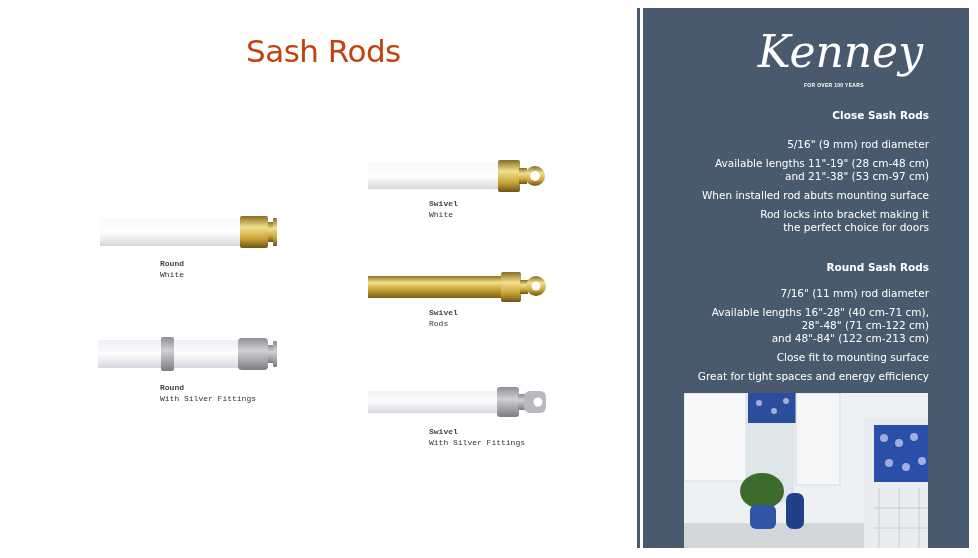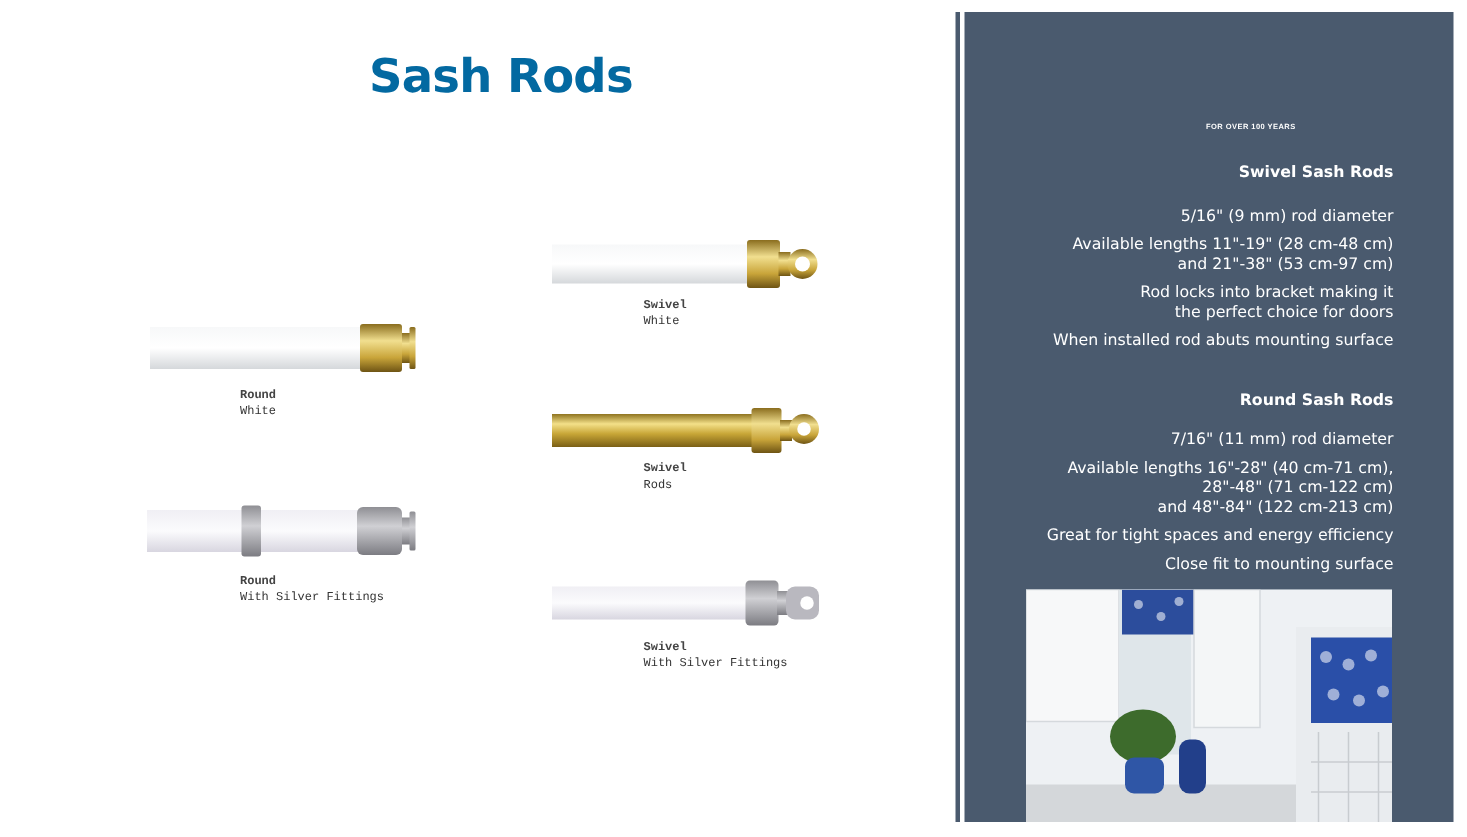--- a/index.html
+++ b/index.html
@@ -1,17 +1,17 @@
 <!DOCTYPE html>
 <html><head>
 <meta charset="utf-8">
 <style>
   html, body { margin:0; padding:0; }
   body { width:978px; height:558px; background:#ffffff; position:relative; overflow:hidden; font-family:"Liberation Sans", sans-serif; }
-  .title { position:absolute; left:246px; top:33px; font-size:31px; font-weight:bold; color:#0369a1; font-family:"DejaVu Sans", sans-serif; letter-spacing:-0.5px; }
+  .title { position:absolute; left:246px; top:33px; font-size:31px; font-weight:normal; color:#c2410c; font-family:"DejaVu Sans", sans-serif; letter-spacing:-0.5px; }
   .rod { position:absolute; }
   .caption { position:absolute; font-size:8px; line-height:11px; color:#333; font-family:Liberation Mono, monospace; }
   .caption .type { font-weight:bold; color:#444; }
   .strip { position:absolute; left:637px; top:8px; width:3px; height:540px; background:#4a5a6e; }
   .panel { position:absolute; left:643px; top:8px; width:326px; height:540px; background:#4a5a6e; }
   .logo { position:absolute; right:38px; top:12px; width:135px; height:74px; color:#fff; }
   .logo .script { font-family:"DejaVu Serif", serif; font-style:italic; font-size:44px; position:absolute; right:8px; top:6px; }
   .logo .tag { font-size:5px; letter-spacing:0.3px; position:absolute; left:8px; top:62px; font-weight:bold; }
   .section-h { position:absolute; right:40px; font-size:10.5px; font-weight:bold; color:#fff; text-align:right; font-family:"DejaVu Sans", sans-serif; }
   .specs { position:absolute; right:40px; text-align:right; color:#fff; font-size:10.5px; line-height:13px; font-family:"DejaVu Sans", sans-serif; }
@@ -117,41 +117,42 @@
   </svg>
 </div>
 <div class="caption" style="left:429px;top:426px;">
   <div class="type">Swivel</div>
   <div>With Silver Fittings</div>
 </div>
 
 <div class="strip"></div>
 <div class="panel">
   <div class="logo">
+    <span class="script">Kenney</span>
     <span class="tag">FOR OVER 100 YEARS</span>
   </div>
 
-  <div class="section-h" style="top:101px;">Swivel Sash Rods</div>
+  <div class="section-h" style="top:101px;">Close Sash Rods</div>
   <div class="specs" style="top:130px;">
     <div>5/16" (9 mm) rod diameter</div>
     <div>Available lengths 11"-19" (28 cm-48 cm)
 and 21"-38" (53 cm-97 cm)</div>
+    <div>When installed rod abuts mounting surface</div>
     <div>Rod locks into bracket making it
 the perfect choice for doors</div>
-    <div>When installed rod abuts mounting surface</div>
   </div>
 
   <div class="section-h" style="top:253px;">Round Sash Rods</div>
   <div class="specs" style="top:279px;">
     <div>7/16" (11 mm) rod diameter</div>
     <div>Available lengths 16"-28" (40 cm-71 cm),
 28"-48" (71 cm-122 cm)
 and 48"-84" (122 cm-213 cm)</div>
+    <div>Close fit to mounting surface</div>
     <div>Great for tight spaces and energy efficiency</div>
-    <div>Close fit to mounting surface</div>
   </div>
 
   <div class="photo">
     <svg width="244" height="155">
       <rect width="244" height="155" fill="#eef1f4"></rect>
       <rect x="0" y="0" width="62" height="88" fill="#f7f8f9" stroke="#d5d9dd"></rect>
       <rect x="62" y="0" width="48" height="110" fill="#dfe6ea"></rect>
       <rect x="64" y="0" width="48" height="30" fill="#2c4d9c"></rect>
       <rect x="112" y="0" width="44" height="92" fill="#f4f6f7" stroke="#d5d9dd"></rect>
       <rect x="180" y="25" width="64" height="130" fill="#e9ecef"></rect>

